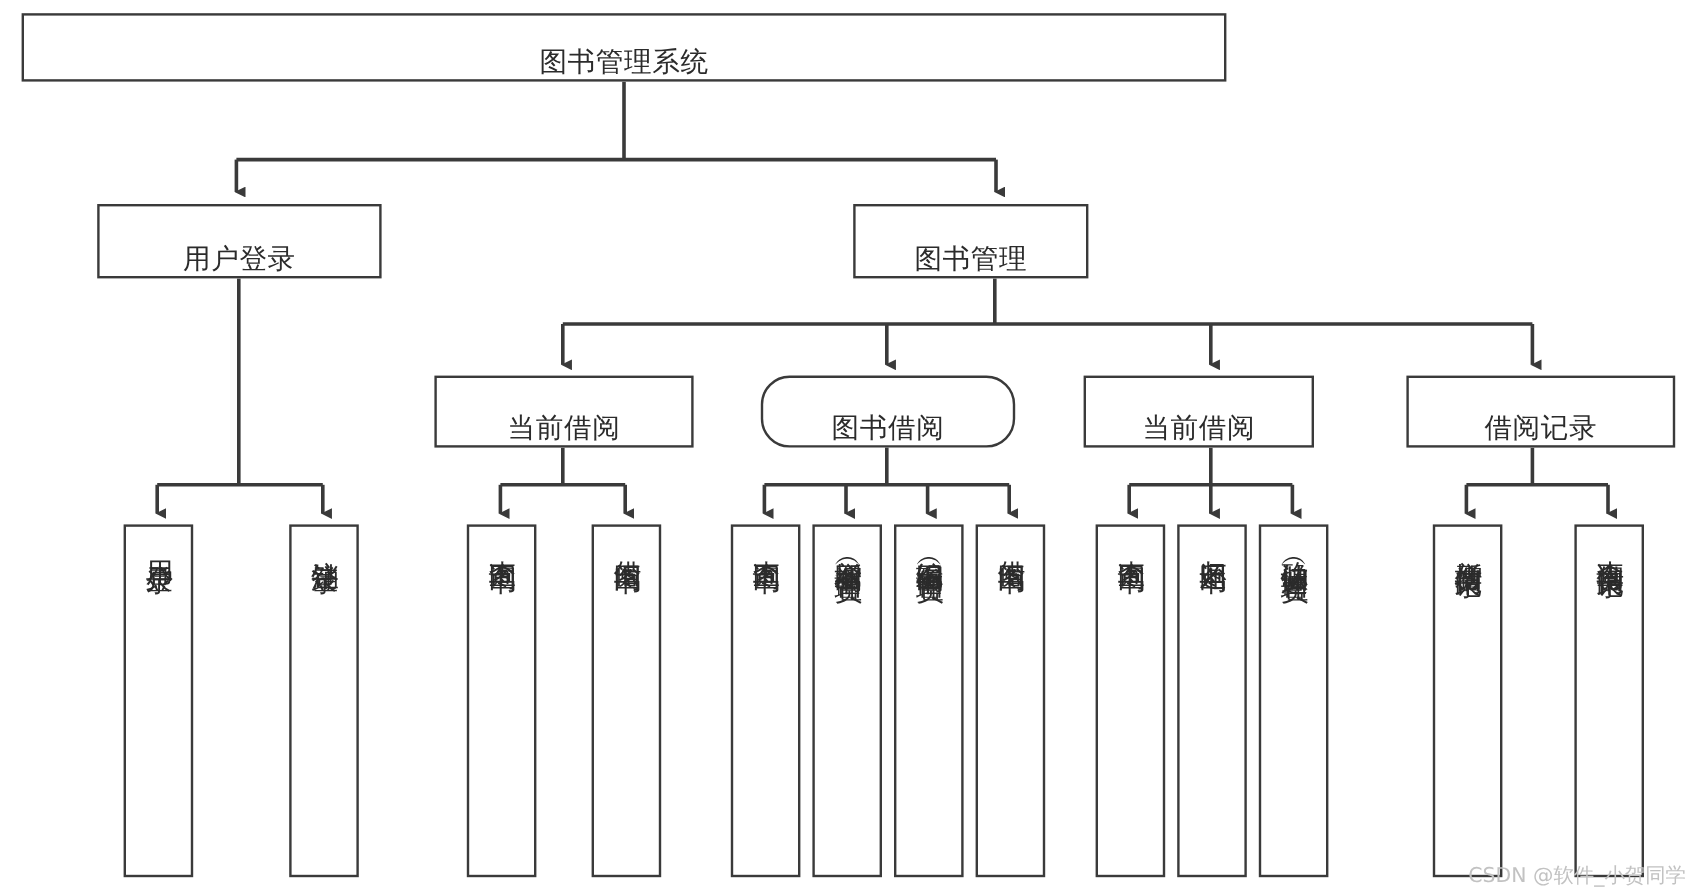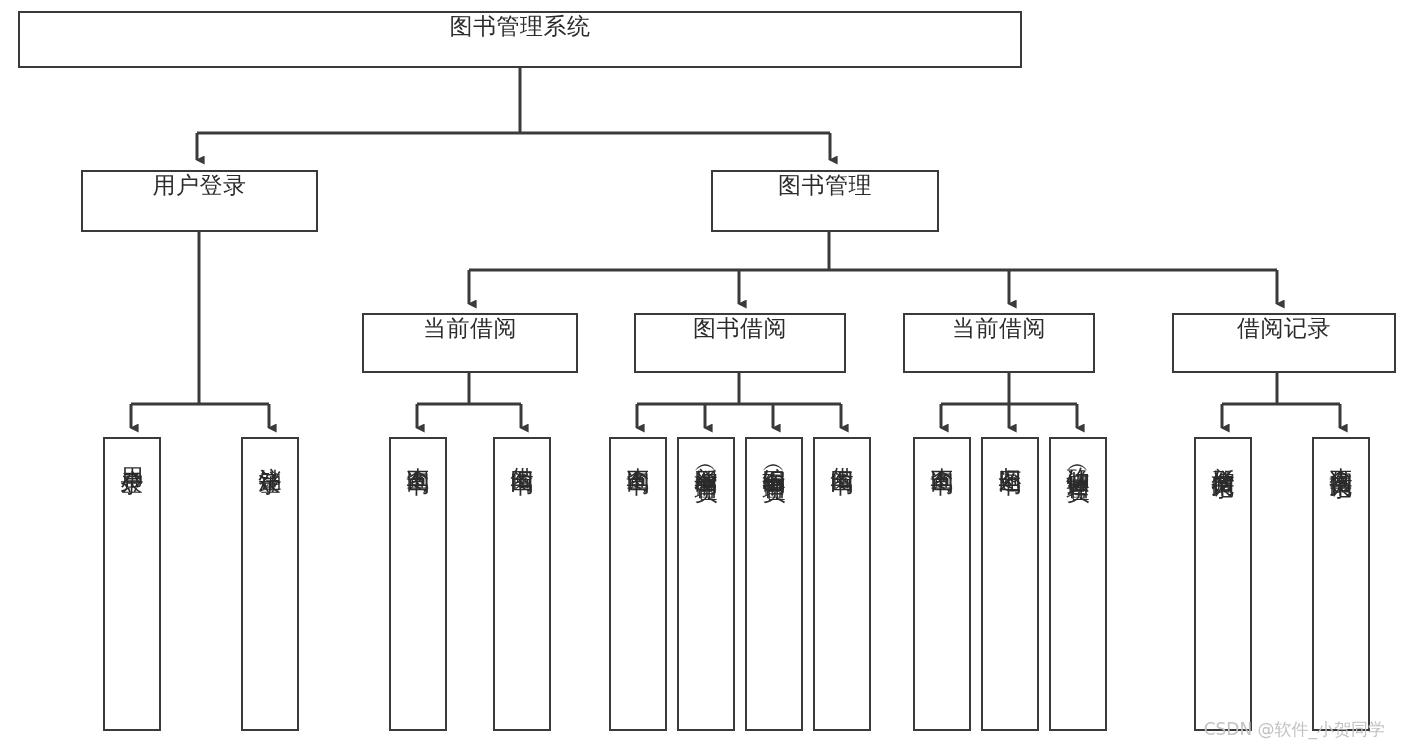--- a/index.html
+++ b/index.html
@@ -25,21 +25,21 @@
     width: 1405px;
     height: 747px;
     pointer-events: none;
   }
   .node {
     position: absolute;
     box-sizing: border-box;
     background: #ffffff;
     border: 2.5px solid #3a3a3a;
     display: flex;
-    align-items: flex-start;
+    align-items: flex-end;
     justify-content: center;
     z-index: 2;
   }
   .node-label {
     color: #2b2b2b;
     text-align: center;
     line-height: 1.18;
     white-space: nowrap;
   }
   
@@ -60,21 +60,21 @@
     writing-mode: vertical-rl;
     text-orientation: upright;
     font-size: 23px;
     line-height: 1.25;
     letter-spacing: 2px;
     white-space: normal;
     max-height: 278px;
   }
   #watermark {
     position: absolute;
-    right: 20px;
+    right: 0;
     bottom: 6px;
     font-size: 17px;
     color: #c2c2c2;
     z-index: 5;
     white-space: nowrap;
     user-select: none;
   }
 </style>
 </head>
 <body>
@@ -132,29 +132,29 @@
   </svg>
 
   <div class="node root horiz" style="left:18px; top:11px; width:1004px; height:57px;">
     <span class="node-label">图书管理系统</span>
   </div>
 
   <div class="node horiz" style="left:81px; top:170px; width:237px; height:62px;">
     <span class="node-label">用户登录</span>
   </div>
 
-  <div class="node horiz" style="left:711px; top:170px; width:228px; height:62px;">
+  <div class="node horiz" style="left:711px; top:170px; width:196px; height:62px;">
     <span class="node-label">图书管理</span>
   </div>
 
   <div class="node horiz" style="left:362px; top:313px; width:216px; height:60px;">
     <span class="node-label">当前借阅</span>
   </div>
 
-  <div class="node horiz" style="left:634px; top:313px; width:212px; height:60px;">
+  <div class="node horiz" style="left:634px; top:313px; width:212px; height:60px;border-radius:24px;">
     <span class="node-label">图书借阅</span>
   </div>
 
   <div class="node horiz" style="left:903px; top:313px; width:192px; height:60px;">
     <span class="node-label">当前借阅</span>
   </div>
 
   <div class="node horiz" style="left:1172px; top:313px; width:224px; height:60px;">
     <span class="node-label">借阅记录</span>
   </div>

